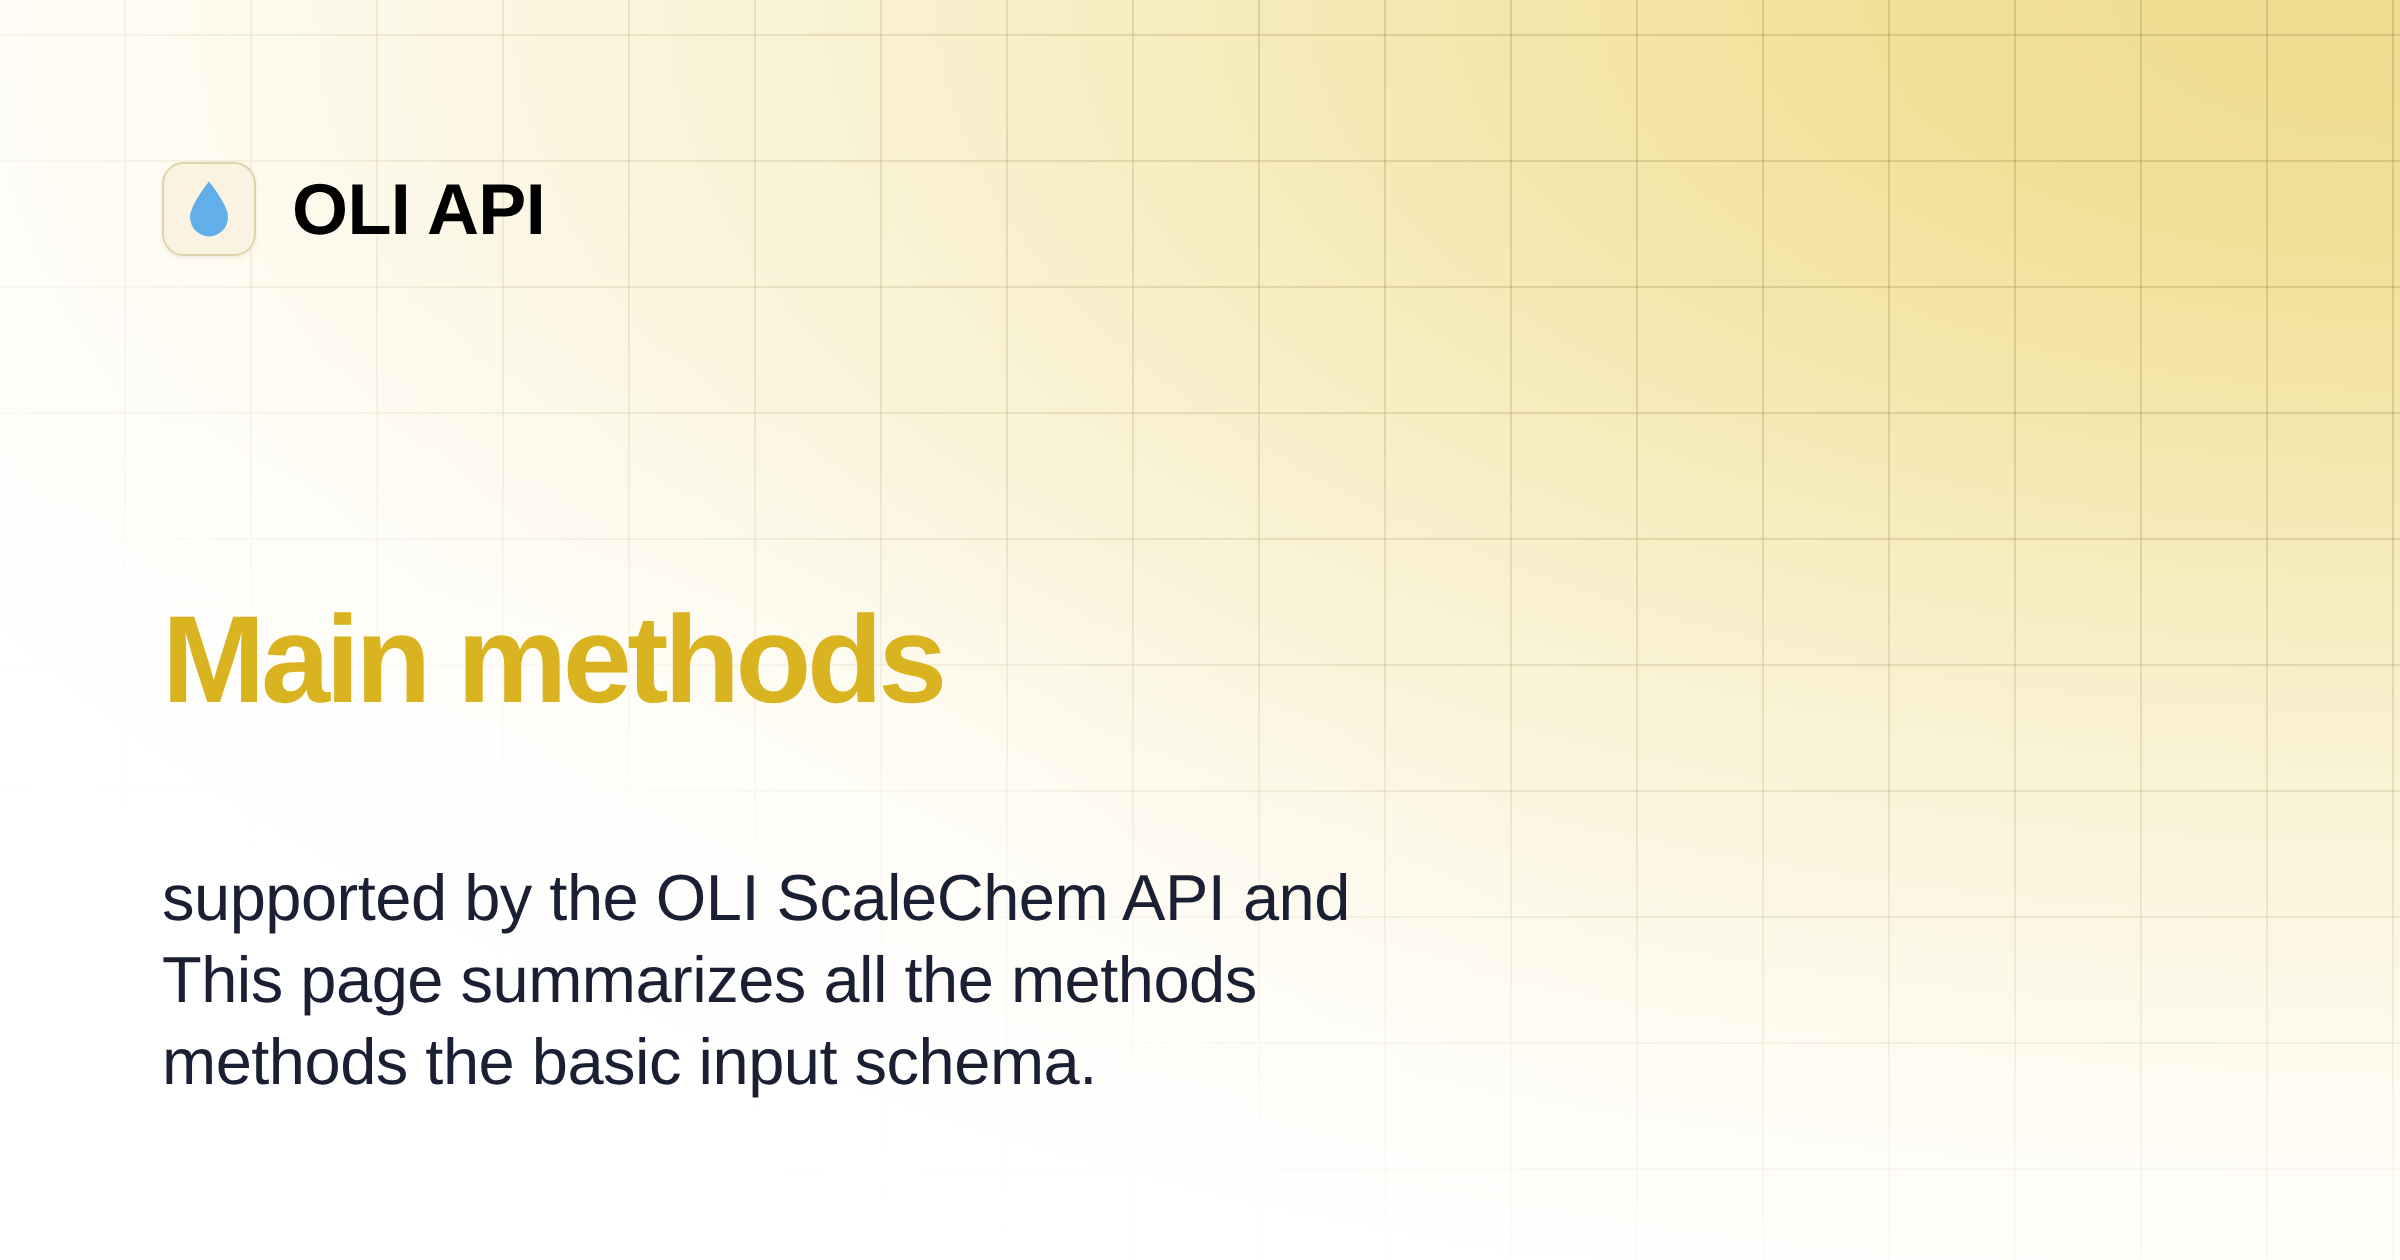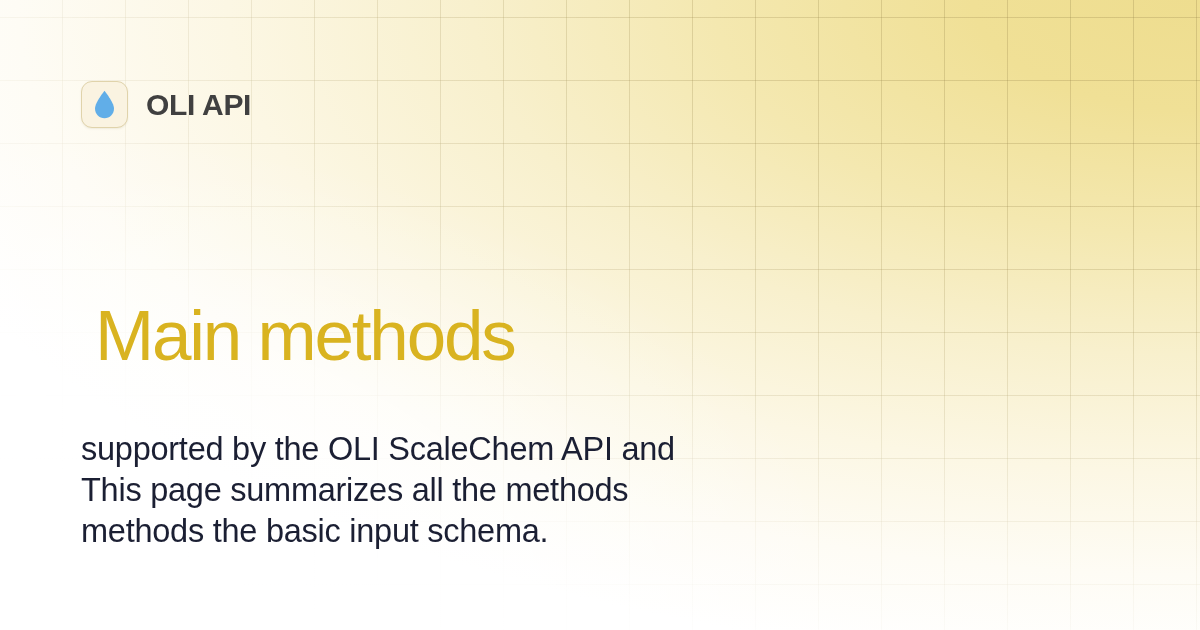--- a/index.html
+++ b/index.html
@@ -110,35 +110,35 @@
     justify-content: center;
     box-sizing: border-box;
     flex: none;
   }
 
   .brand-badge svg {
     display: block;
   }
 
   .brand-name {
-    font-size: 30px;
+    font-size: 36px;
     font-weight: bold;
-    color: #404040;
+    color: #000000;
     letter-spacing: -0.3px;
     line-height: 1;
     white-space: nowrap;
   }
 
   .headline {
     position: absolute;
-    left: 95px;
+    left: 81px;
     top: 300px;
     margin: 0;
-    font-size: 71px;
-    font-weight: normal;
+    font-size: 62px;
+    font-weight: bold;
     line-height: 1;
     letter-spacing: -2.2px;
     color: #d9b320;
     white-space: nowrap;
   }
 
   .subhead {
     position: absolute;
     left: 81px;
     top: 429px;

